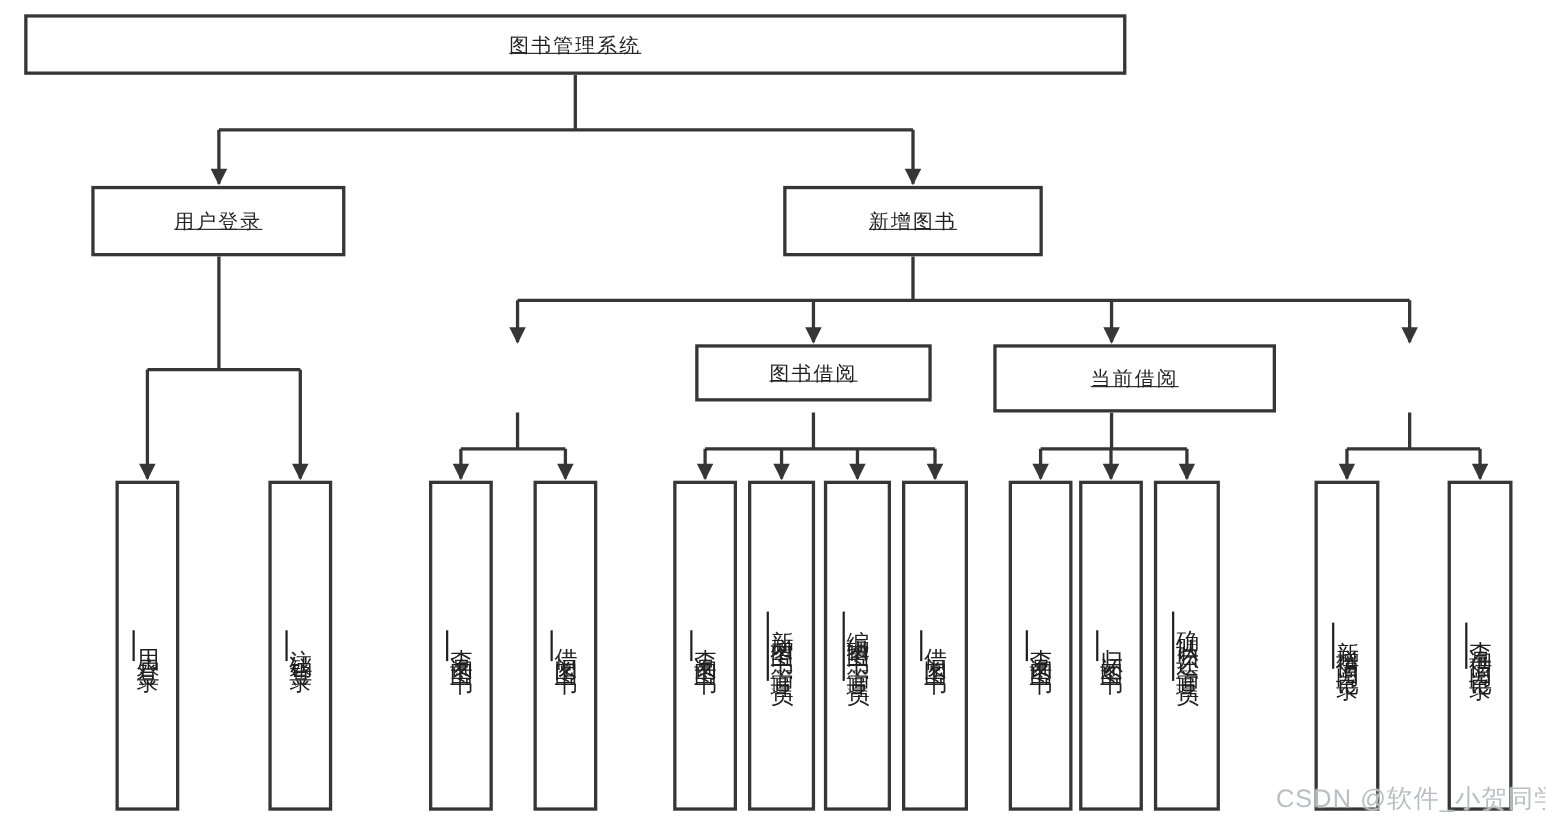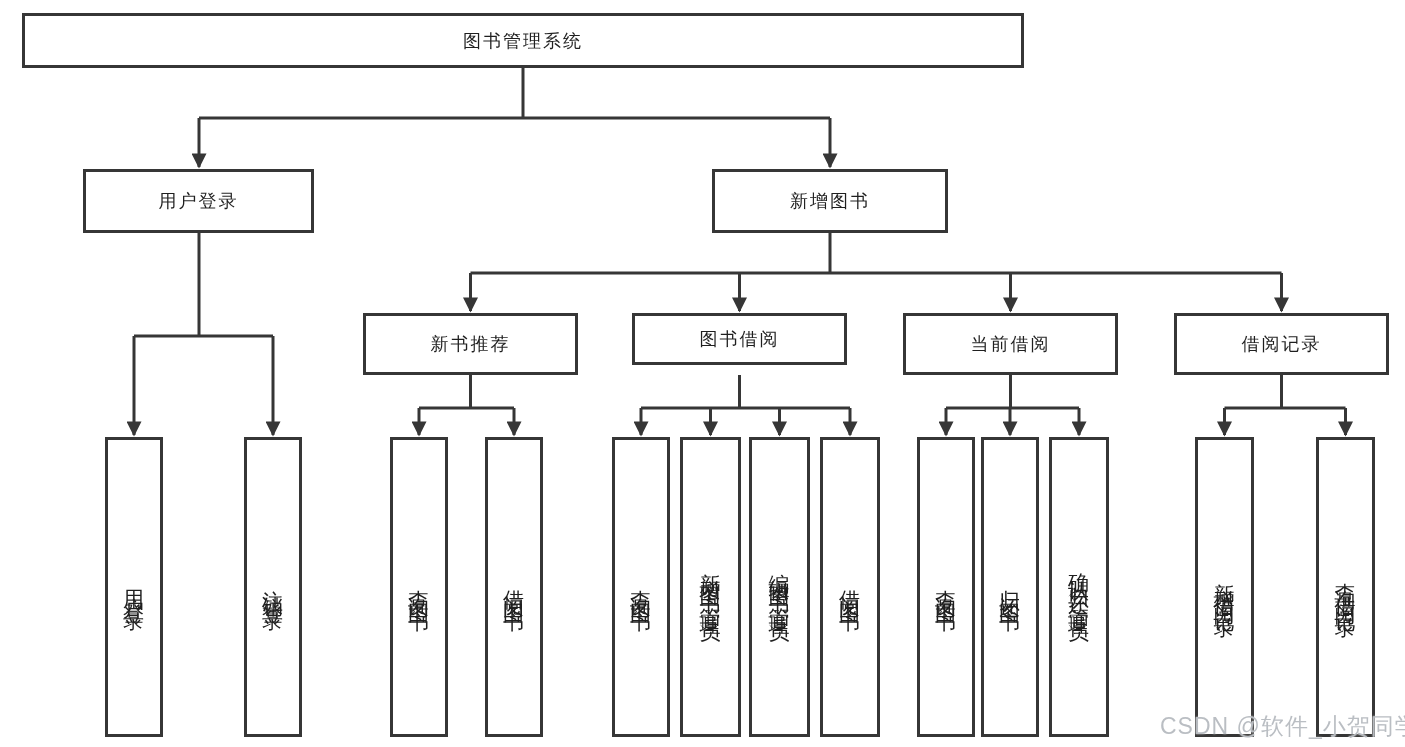--- a/index.html
+++ b/index.html
@@ -9,20 +9,21 @@
     background:#ffffff;
     font-family:"Liberation Sans","DejaVu Sans",sans-serif;
     overflow:hidden;
   }
   .wires{position:absolute;left:0;top:0;pointer-events:none;}
   .box{
     position:absolute;box-sizing:border-box;
     background:#ffffff;border:3px solid #363636;
     display:flex;align-items:center;justify-content:center;
     color:#1f1f1f;
+    text-decoration:underline;
   }
   .hbox{font-size:18px;letter-spacing:2px;}
   .vbox{font-size:21px;}
   .vbox .vtext{
     writing-mode:vertical-rl;text-orientation:mixed;
     letter-spacing:7px;line-height:1;white-space:nowrap;
   }
   .watermark{
     position:absolute;left:1160px;top:711px;
     font-size:23px;letter-spacing:1px;
@@ -80,31 +81,25 @@
     <span>图书管理系统</span>
   </div>
 
   <div class="box hbox" style="left:83px;top:169px;width:231px;height:64px;">
     <span>用户登录</span>
   </div>
   <div class="box hbox" style="left:712px;top:169px;width:236px;height:64px;">
     <span>新增图书</span>
   </div>
 
-  <div class="box hbox" style="left:363px;top:313px;width:215px;height:62px;">
-    <span>新书推荐</span>
-  </div>
   <div class="box hbox" style="left:632px;top:313px;width:215px;height:52px;">
     <span>图书借阅</span>
   </div>
-  <div class="box hbox" style="left:903px;top:313px;width:215px;height:62px;">
+  <div class="box hbox" style="left:903px;top:313px;width:257px;height:62px;">
     <span>当前借阅</span>
-  </div>
-  <div class="box hbox" style="left:1174px;top:313px;width:215px;height:62px;">
-    <span>借阅记录</span>
   </div>
 
   <div class="box vbox" style="left:105px;top:437px;width:58px;height:300px;">
     <span class="vtext">用户登录</span>
   </div>
   <div class="box vbox" style="left:244px;top:437px;width:58px;height:300px;">
     <span class="vtext">注销登录</span>
   </div>
 
   <div class="box vbox" style="left:390px;top:437px;width:58px;height:300px;">

